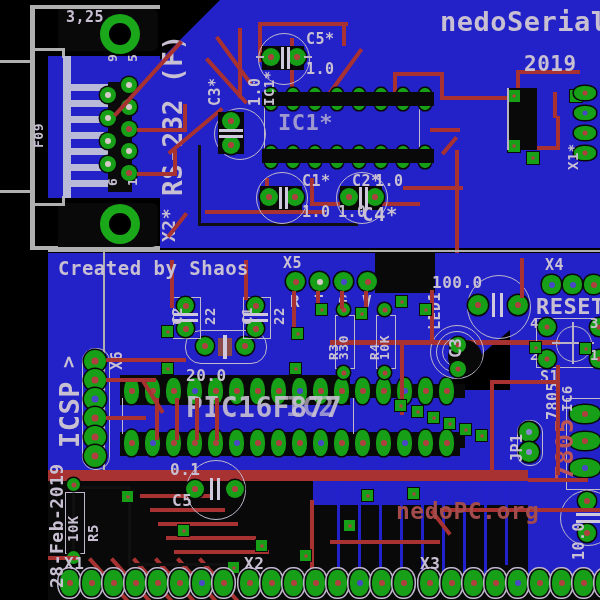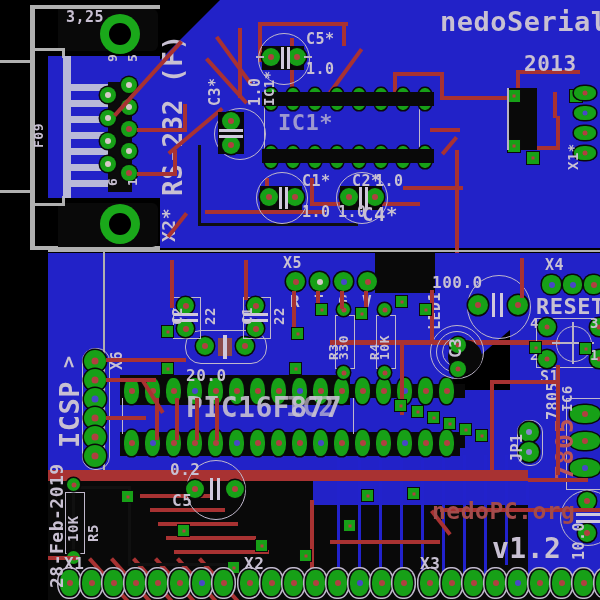--- a/index.html
+++ b/index.html
@@ -288,21 +288,21 @@
     </div>
   <div class="pad-o" style="left:574px;top:126px;width:22px;height:14px;">
       <div class="h" style="width:5px;height:5px;"></div>
     </div>
   <div class="pad-o" style="left:574px;top:146px;width:22px;height:14px;">
       <div class="h" style="width:5px;height:5px;"></div>
     </div>
   <div class="silk" style="left:566px;top:170px;font-size:14px;transform:rotate(-90deg);transform-origin:left top;">X1*</div>
 
   <div class="silk" style="left:440px;top:8px;font-size:27px;">nedoSerial</div>
-  <div class="silk" style="left:524px;top:54px;font-size:21px;">2013</div>
+  <div class="silk" style="left:524px;top:54px;font-size:21px;">2019</div>
 
   <div class="poly" style="left:48px;top:253px;width:552px;height:347px;background:#2222c8;
               clip-path:polygon(0 0,552px 0,552px 347px,0 347px);"></div>
   <div class="edge" style="left:103px;top:250px;width:2px;height:350px;"></div>
   <div class="edge" style="left:48px;top:250px;width:552px;height:2px;"></div>
 
   <div class="blackblock" style="left:48px;top:470px;width:265px;height:110px;"></div>
   <div class="blackblock" style="left:313px;top:505px;width:215px;height:75px;"></div>
   <div class="blackblock" style="left:48px;top:580px;width:552px;height:20px;"></div>
   <div class="blackblock" style="left:375px;top:253px;width:60px;height:40px;"></div>
@@ -514,21 +514,21 @@
   <div class="pad" style="left:186px;top:480px;width:18px;height:18px;">
       <div class="h" style="width:6px;height:6px;"></div>
     </div>
   <div class="pad" style="left:226px;top:480px;width:18px;height:18px;">
       <div class="h" style="width:6px;height:6px;"></div>
     </div>
   <div class="capbody" style="left:207px;top:478px;width:16px;height:22px;">
     <i style="left:3px;top:0;width:3px;height:22px;"></i>
       <i style="left:10px;top:0;width:3px;height:22px;"></i>
   </div>
-  <div class="silk" style="left:170px;top:462px;font-size:16px;">0.2</div>
+  <div class="silk" style="left:170px;top:462px;font-size:16px;">0.1</div>
   <div class="silk" style="left:172px;top:493px;font-size:16px;">C5</div>
 
   <div class="resbody" style="left:65px;top:492px;width:18px;height:60px;"></div>
   <div class="pad" style="left:67px;top:478px;width:13px;height:13px;">
       <div class="h" style="width:5px;height:5px;"></div>
     </div>
   <div class="pad" style="left:67px;top:551px;width:13px;height:13px;">
       <div class="h" style="width:5px;height:5px;"></div>
     </div>
   <div class="silk" style="left:66px;top:542px;font-size:14px;transform:rotate(-90deg);transform-origin:left top;">10K</div>
@@ -840,17 +840,17 @@
       </div>
       <div class="pad-o" style="left: 574px; top: 570px; width: 19px; height: 26px; box-shadow: rgb(10, 10, 10) 0px 0px 0px 1.5px, rgb(192, 184, 204) 0px 0px 0px 3px;">
         <div class="h" style="width: 6px; height: 6px;"></div>
       </div>
       <div class="pad-o" style="left: 596px; top: 570px; width: 19px; height: 26px; box-shadow: rgb(10, 10, 10) 0px 0px 0px 1.5px, rgb(192, 184, 204) 0px 0px 0px 3px;"></div>
     </div>
   <div class="silk" style="left:64px;top:556px;font-size:16px;">X1</div>
   <div class="silk" style="left:244px;top:556px;font-size:16px;">X2</div>
   <div class="silk" style="left:420px;top:556px;font-size:16px;">X3</div>
 
+  <div class="silk" style="left:58px;top:259px;font-size:19px;">Created by Shaos</div>
   <div class="silk" style="left:48px;top:588px;font-size:18px;transform:rotate(-90deg);transform-origin:left top;">28-Feb-2019</div>
-  <div class="silk" style="left:492px;top:535px;font-size:28px;">v1.2</div>
-  <div class="silk-r" style="left:396px;top:500px;font-size:23px;color:#a44b4b;margin-left:36px;">nedoPC.org</div>
+  <div class="silk-r" style="left:396px;top:500px;font-size:23px;color:#a44b4b;">nedoPC.org</div>
 
 </div>
 
 </body></html>

